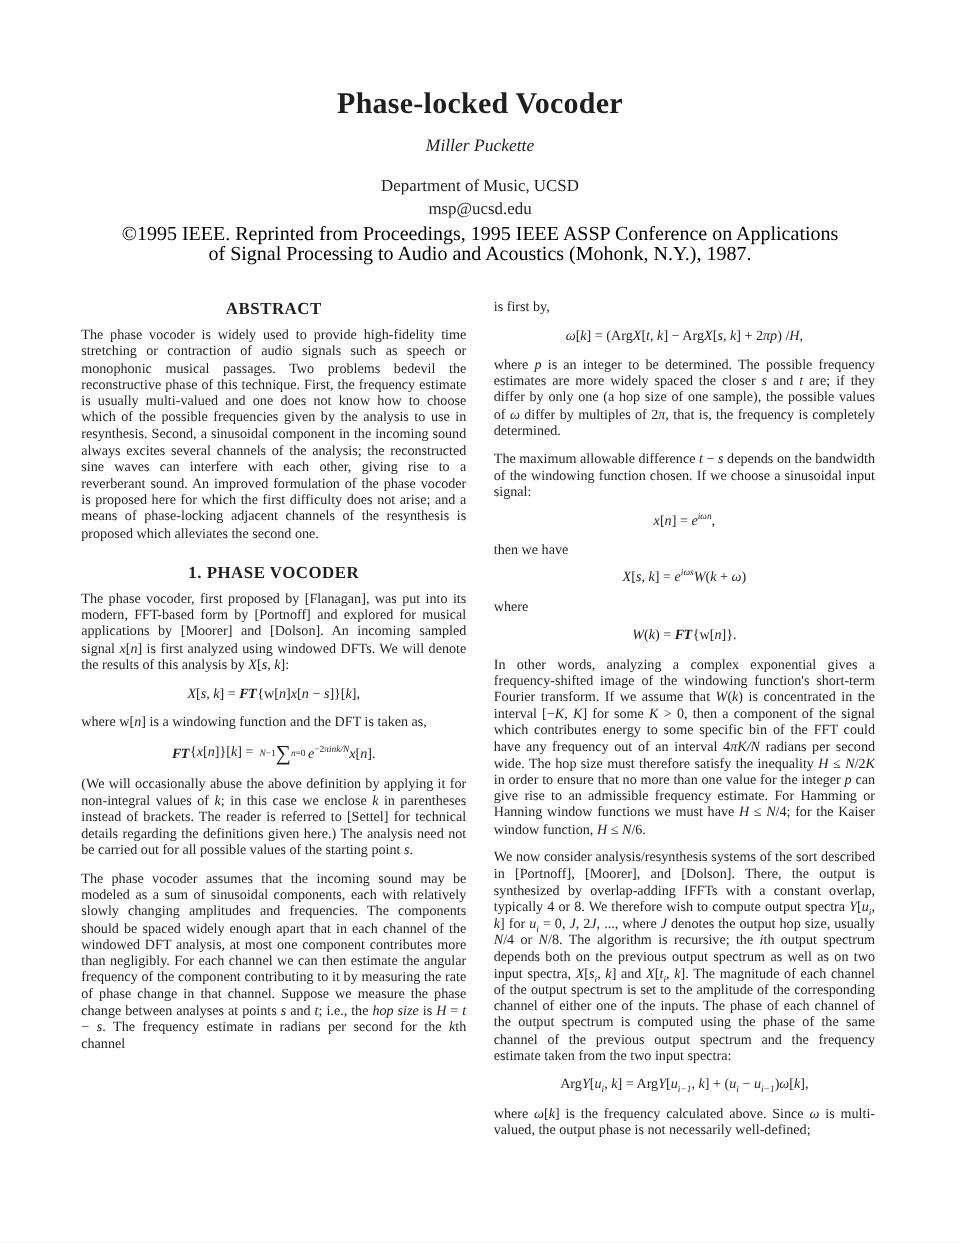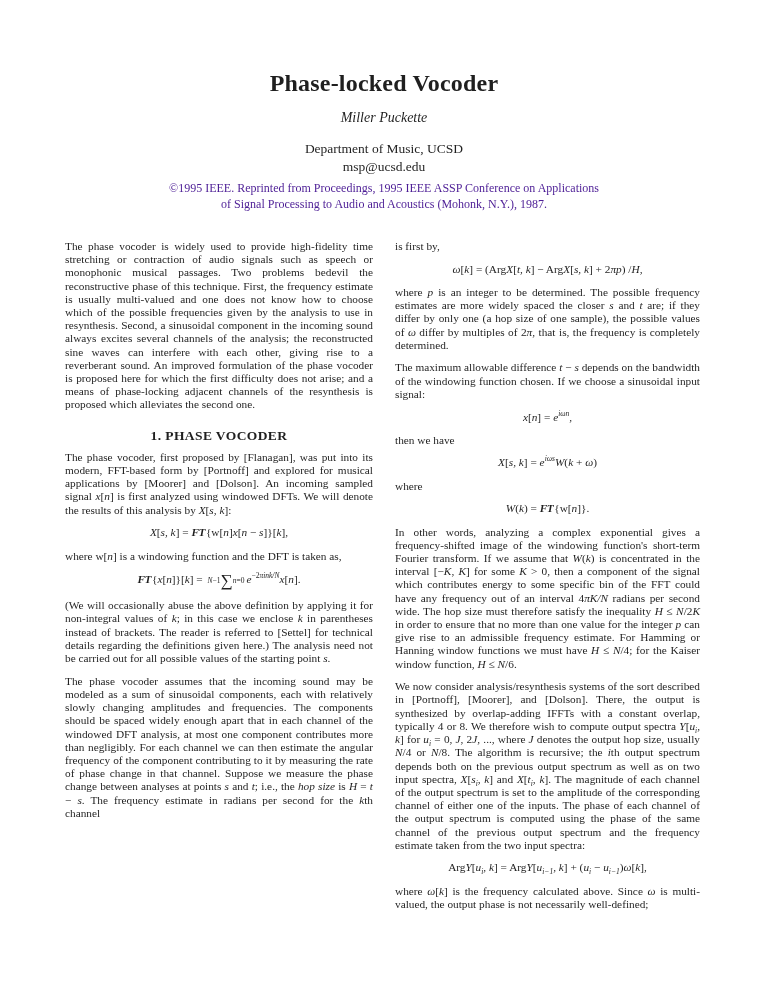--- a/index.html
+++ b/index.html
@@ -6,21 +6,21 @@
   .page{
     width:768px;height:994px;margin:0 auto;background:#ffffff;
     font-family:"Liberation Serif","DejaVu Serif",serif;
     color:#1f1f1f;overflow:hidden;box-sizing:border-box;
     padding-top:70px;
   }
   .header{text-align:center;}
   .title{font-size:24px;font-weight:bold;margin:0;letter-spacing:0.2px;}
   .author{font-size:14px;font-style:italic;margin-top:13px;}
   .affiliation{font-size:13.5px;line-height:17.5px;margin-top:14px;}
-  .copyright{font-size:12px;line-height:16px;margin-top:5px;color:#4c1d95;}
+  .copyright{font-size:16px;line-height:16px;margin-top:5px;color:#000000;}
   .columns{
     display:flex;gap:22px;margin:28px 63px 0 65px;
     font-size:11.3px;line-height:13.2px;text-align:justify;
   }
   .col{width:308px;}
   .col-right{width:305px;}
   .sec-heading{
     font-size:13.5px;font-weight:bold;text-align:center;
     margin:0 0 9px 0;letter-spacing:0.4px;
   }
@@ -56,20 +56,21 @@
     </div>
     <div class="copyright">
       <div>©1995 IEEE. Reprinted from Proceedings, 1995 IEEE ASSP Conference on Applications</div>
       <div>of Signal Processing to Audio and Acoustics (Mohonk, N.Y.), 1987.</div>
     </div>
   </div>
 
   <div class="columns">
 
     <div class="col">
+      <div class="sec-heading">ABSTRACT</div>
       <p class="para">The phase vocoder is widely used to provide high-fidelity time stretching or contraction of audio signals such as speech or monophonic musical passages. Two problems bedevil the reconstructive phase of this technique. First, the frequency estimate is usually multi-valued and one does not know how to choose which of the possible frequencies given by the analysis to use in resynthesis. Second, a sinusoidal component in the incoming sound always excites several channels of the analysis; the reconstructed sine waves can interfere with each other, giving rise to a reverberant sound. An improved formulation of the phase vocoder is proposed here for which the first difficulty does not arise; and a means of phase-locking adjacent channels of the resynthesis is proposed which alleviates the second one.</p>
 
       <div class="sec-heading second">1. PHASE VOCODER</div>
       <p class="para lead">The phase vocoder, first proposed by [Flanagan], was put into its modern, FFT-based form by [Portnoff] and explored for musical applications by [Moorer] and [Dolson]. An incoming sampled signal <i>x</i>[<i>n</i>] is first analyzed using windowed DFTs. We will denote the results of this analysis by <i>X</i>[<i>s, k</i>]:</p>
 
       <div class="equation"><i>X</i>[<i>s, k</i>] = <span class="cal">FT</span>{w[<i>n</i>]<i>x</i>[<i>n</i> − <i>s</i>]}[<i>k</i>],</div>
 
       <p class="para lead">where w[<i>n</i>] is a windowing function and the DFT is taken as,</p>
 
       <div class="equation">

